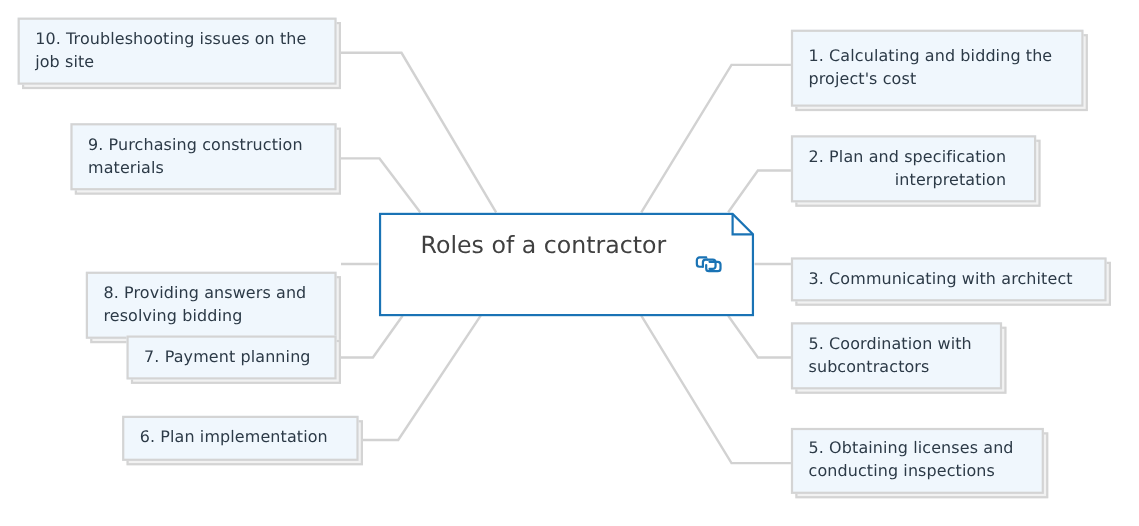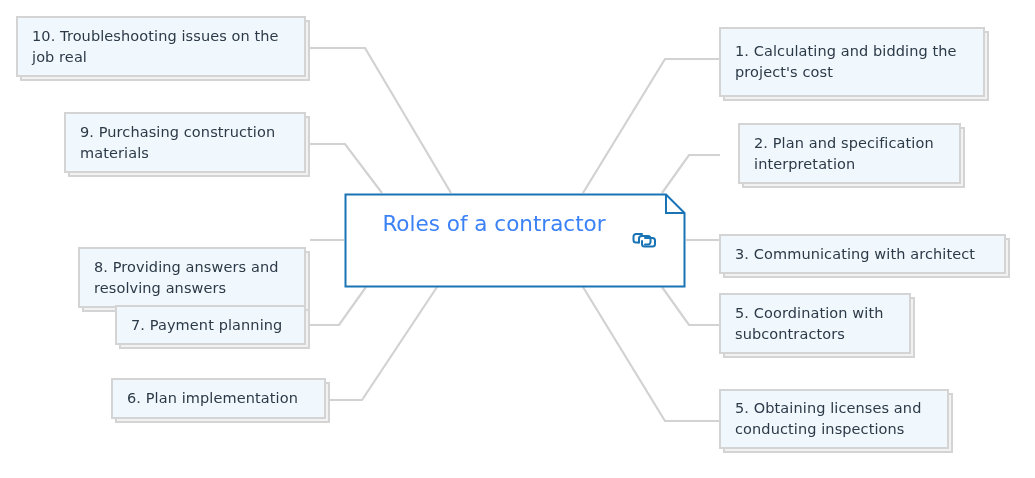--- a/index.html
+++ b/index.html
@@ -10,21 +10,21 @@
   .node { position: absolute; box-sizing: border-box; }
   .node .shadow { position: absolute; left: 4px; top: 4px; right: -4px; bottom: -4px;
                   border: 2px solid #d4d4d4; background: #f2f2f2; box-sizing: border-box; }
   .node .face { position: absolute; left: 0; top: 0; right: 0; bottom: 0;
                 border: 2px solid #d4d4d4; background: #f0f7fd; box-sizing: border-box;
                 display: flex; align-items: center; padding: 0 12px 0 14px; }
   .node .label { font-size: 14.5px; line-height: 21px; color: #2c3a47; letter-spacing: 0.1px; }
   #central { position: absolute; left: 344px; top: 193px; width: 342px; height: 95px; }
   #central svg.frame { position: absolute; left: 0; top: 0; }
   #central .title { position: absolute; left: 0; top: 15px; width: 300px; text-align: center;
-                    font-size: 21.5px; line-height: 31px; color: #3b82f6; }
+                    font-size: 21.5px; line-height: 31px; color: #404040; }
   #central .link-icon { position: absolute; left: 287px; top: 36px; width: 28px; height: 22px; cursor: pointer; }
 </style>
 </head>
 <body>
 
 <svg id="connectors" viewBox="0 0 1035 478">
   <polyline points="583,193 665,59 720,59"></polyline>
   <polyline points="662,193 689,155 720,155"></polyline>
   <polyline points="686,240 720,240"></polyline>
   <polyline points="662,287 689,325 720,325"></polyline>
@@ -55,21 +55,21 @@
 <div class="node" style="left:719px; top:27px; width:266px; height:70px;">
   <div class="shadow"></div>
   <div class="face">
     <div class="label">
       <div>1. Calculating and bidding the</div>
         <div>project's cost</div>
     </div>
   </div>
 </div>
 
-<div class="node" style="left:738px; top:123px; width:223px; height:61px;">
+<div class="node" style="left:719px; top:123px; width:223px; height:61px;text-align:right;">
   <div class="shadow"></div>
   <div class="face">
     <div class="label">
       <div>2. Plan and specification</div>
         <div>interpretation</div>
     </div>
   </div>
 </div>
 
 <div class="node" style="left:719px; top:218px; width:287px; height:40px;margin-top:16px;">
@@ -99,41 +99,41 @@
         <div>conducting inspections</div>
     </div>
   </div>
 </div>
 
 <div class="node" style="left:16px; top:16px; width:290px; height:61px;">
   <div class="shadow"></div>
   <div class="face">
     <div class="label">
       <div>10. Troubleshooting issues on the</div>
-        <div>job real</div>
+        <div>job site</div>
     </div>
   </div>
 </div>
 
 <div class="node" style="left:64px; top:112px; width:242px; height:61px;text-decoration:underline;">
   <div class="shadow"></div>
   <div class="face">
     <div class="label">
       <div>9. Purchasing construction</div>
         <div>materials</div>
     </div>
   </div>
 </div>
 
 <div class="node" style="left:78px; top:207px; width:228px; height:61px;margin-top:40px;">
   <div class="shadow"></div>
   <div class="face">
     <div class="label">
       <div>8. Providing answers and</div>
-        <div>resolving answers</div>
+        <div>resolving bidding</div>
     </div>
   </div>
 </div>
 
 <div class="node" style="left:115px; top:305px; width:191px; height:40px;border-radius:11px;">
   <div class="shadow"></div>
   <div class="face">
     <div class="label">
       <div>7. Payment planning</div>
     </div>

